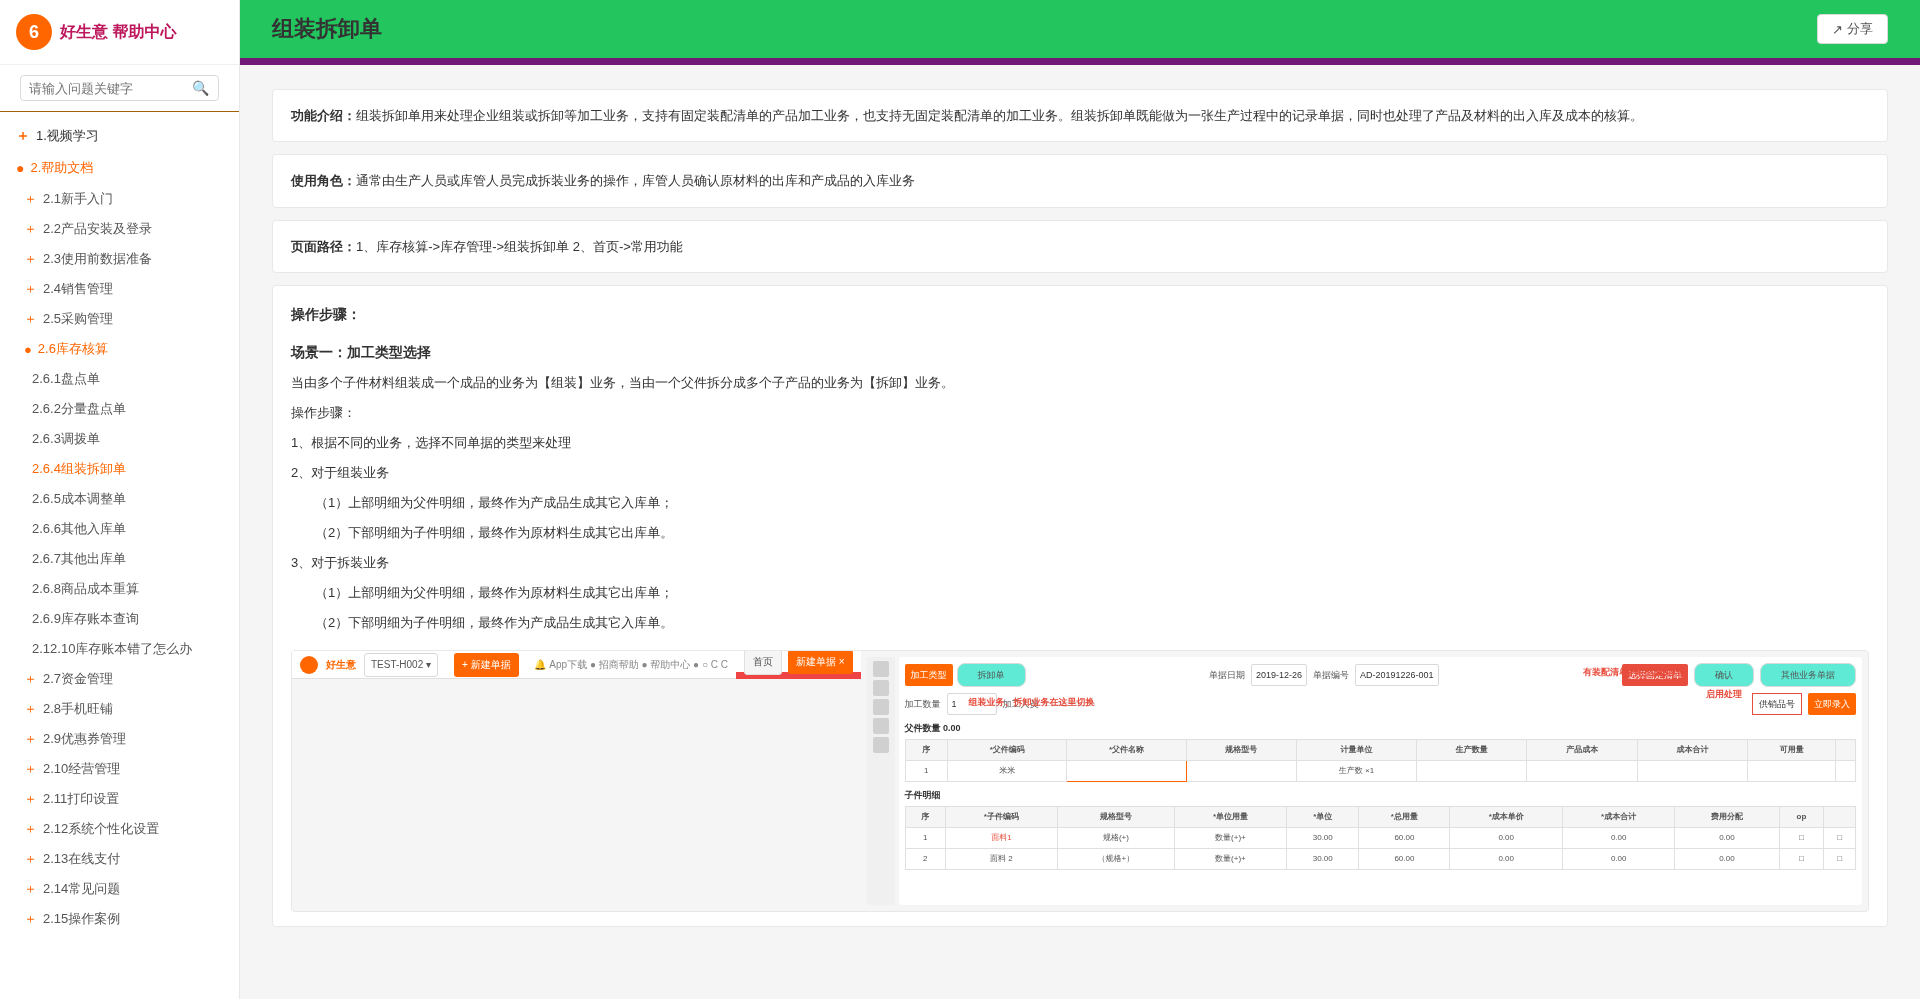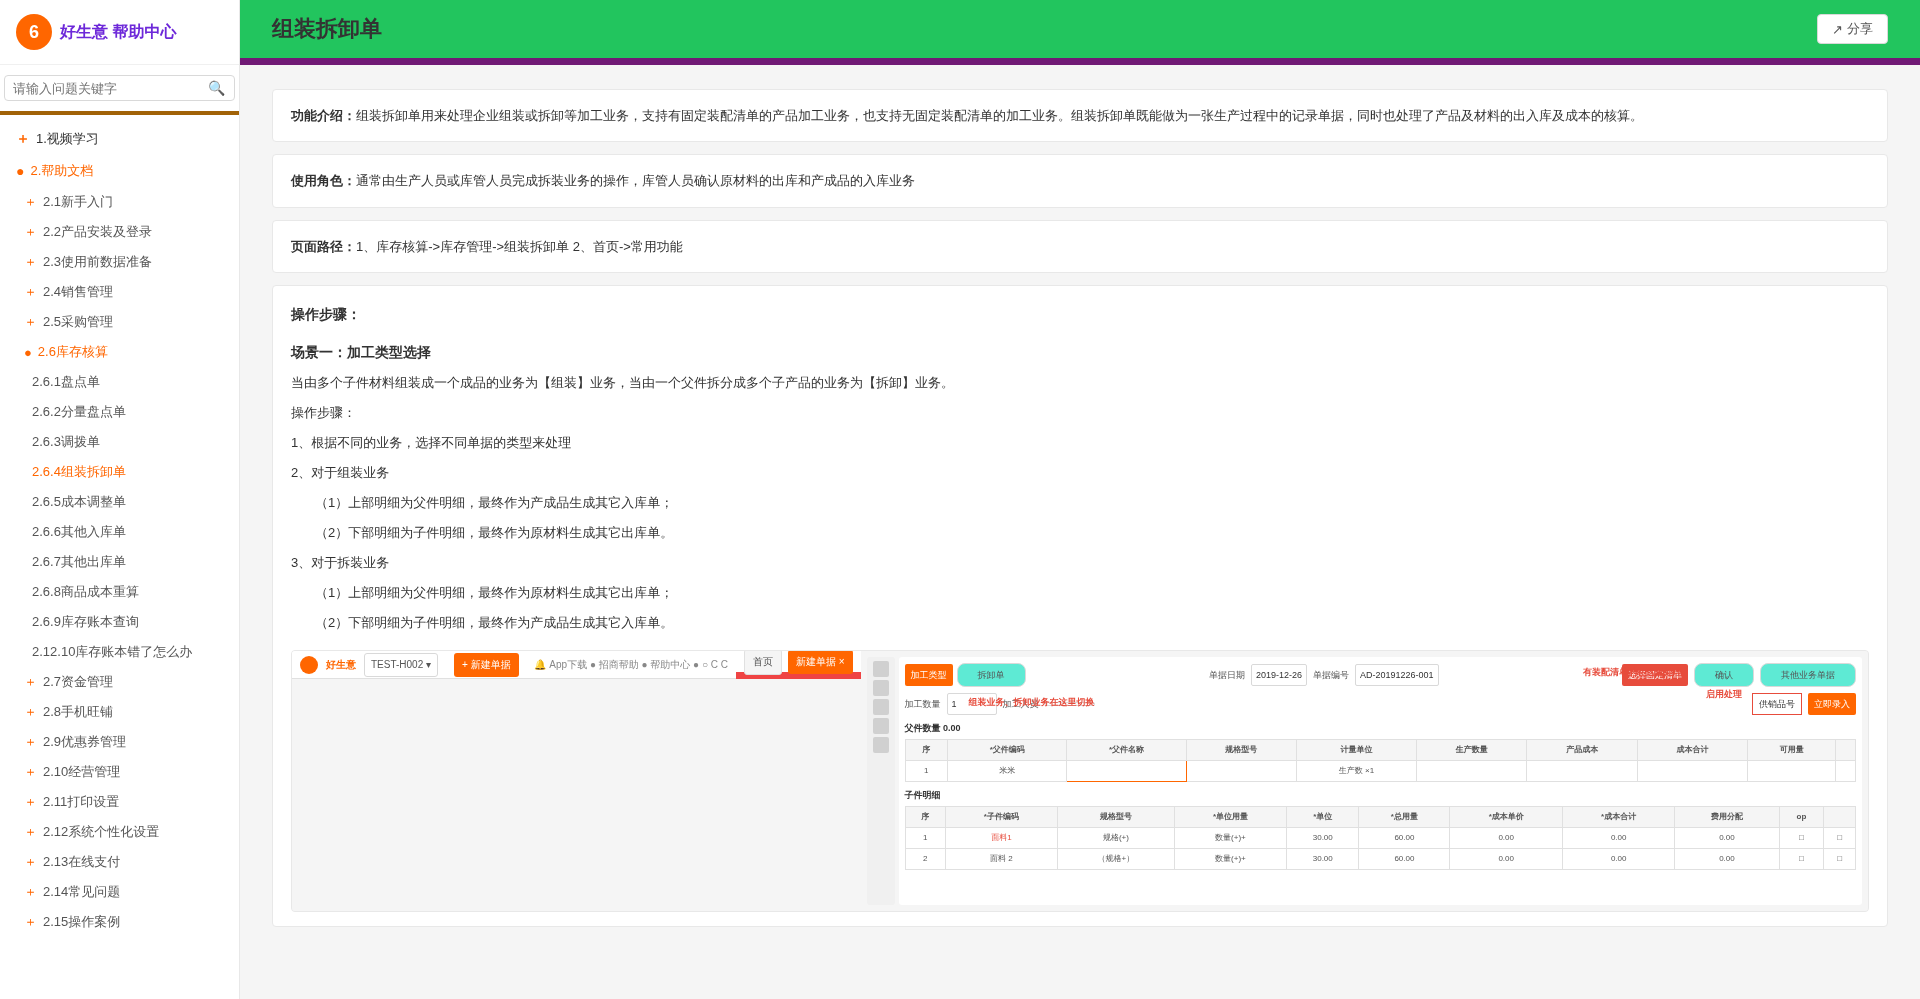--- a/index.html
+++ b/index.html
@@ -25,25 +25,25 @@
     #logo-circle {
       width: 36px; height: 36px;
       background: #f60;
       border-radius: 50%;
       display: flex; align-items: center; justify-content: center;
       color: #fff; font-size: 18px; font-weight: bold;
       margin-right: 8px;
       flex-shrink: 0;
     }
     #logo-text {
-      font-size: 16px; font-weight: bold; color: #6d28d9;
+      font-size: 16px; font-weight: bold; color: #be185d;
     }
     #search-bar {
-      padding: 10px 4px;
-      border-bottom: 4px solid #a16207;
+      padding: 10px 20px;
+      border-bottom: 1px solid #a16207;
       display: flex; align-items: flex-start; gap: 6px;
     }
     #search-input-wrap {
       flex: 1;
       display: flex;
       align-items: center;
       border: 1px solid #d9d9d9;
       border-radius: 4px;
       padding: 4px 8px;
       background: #fff;

